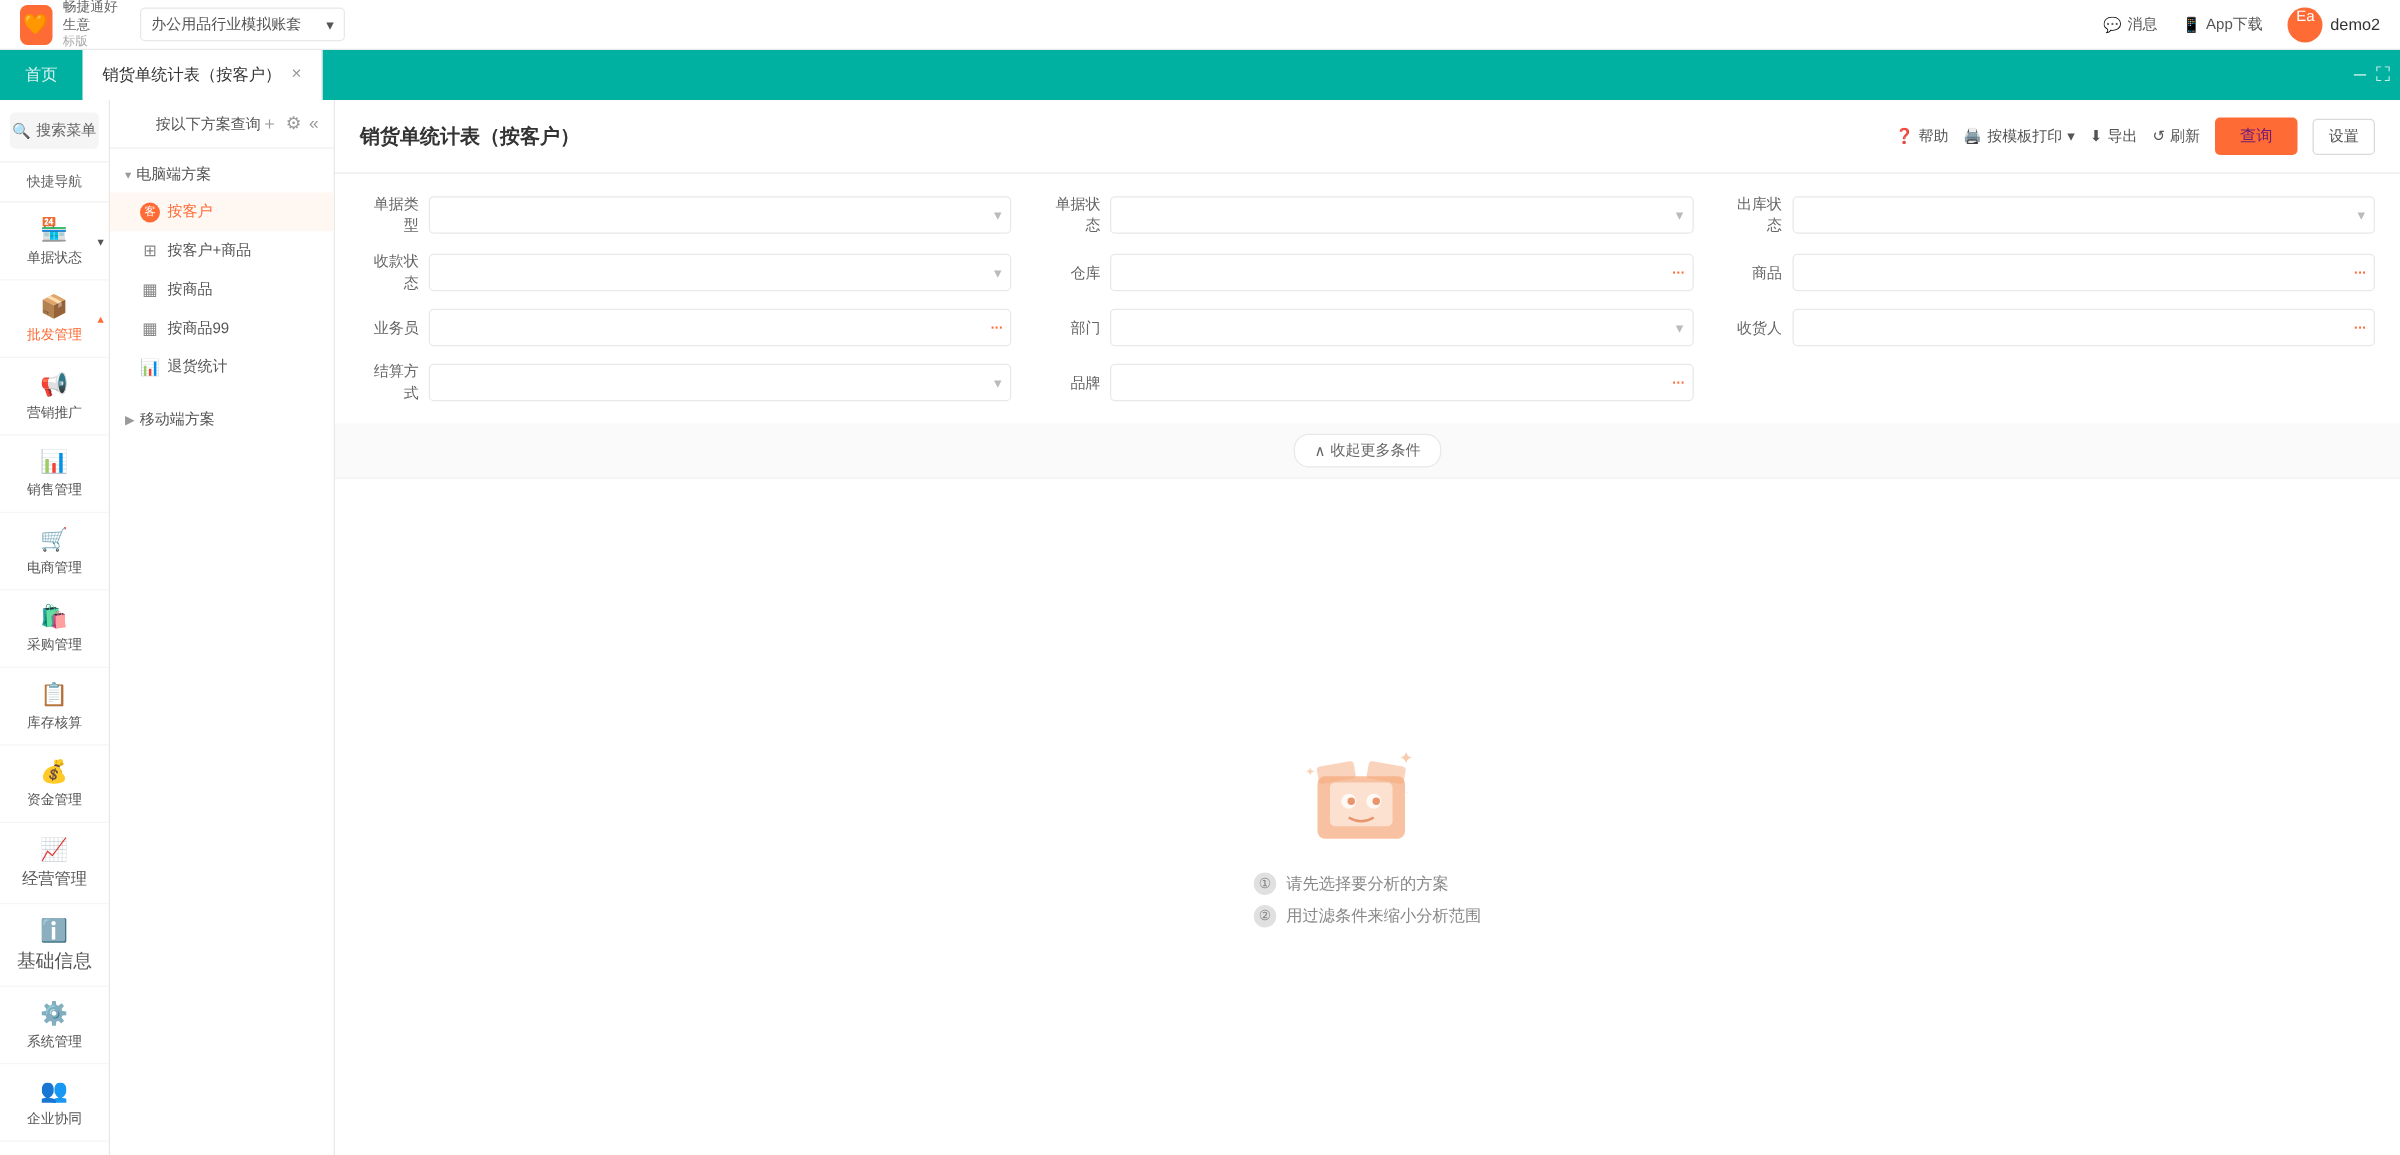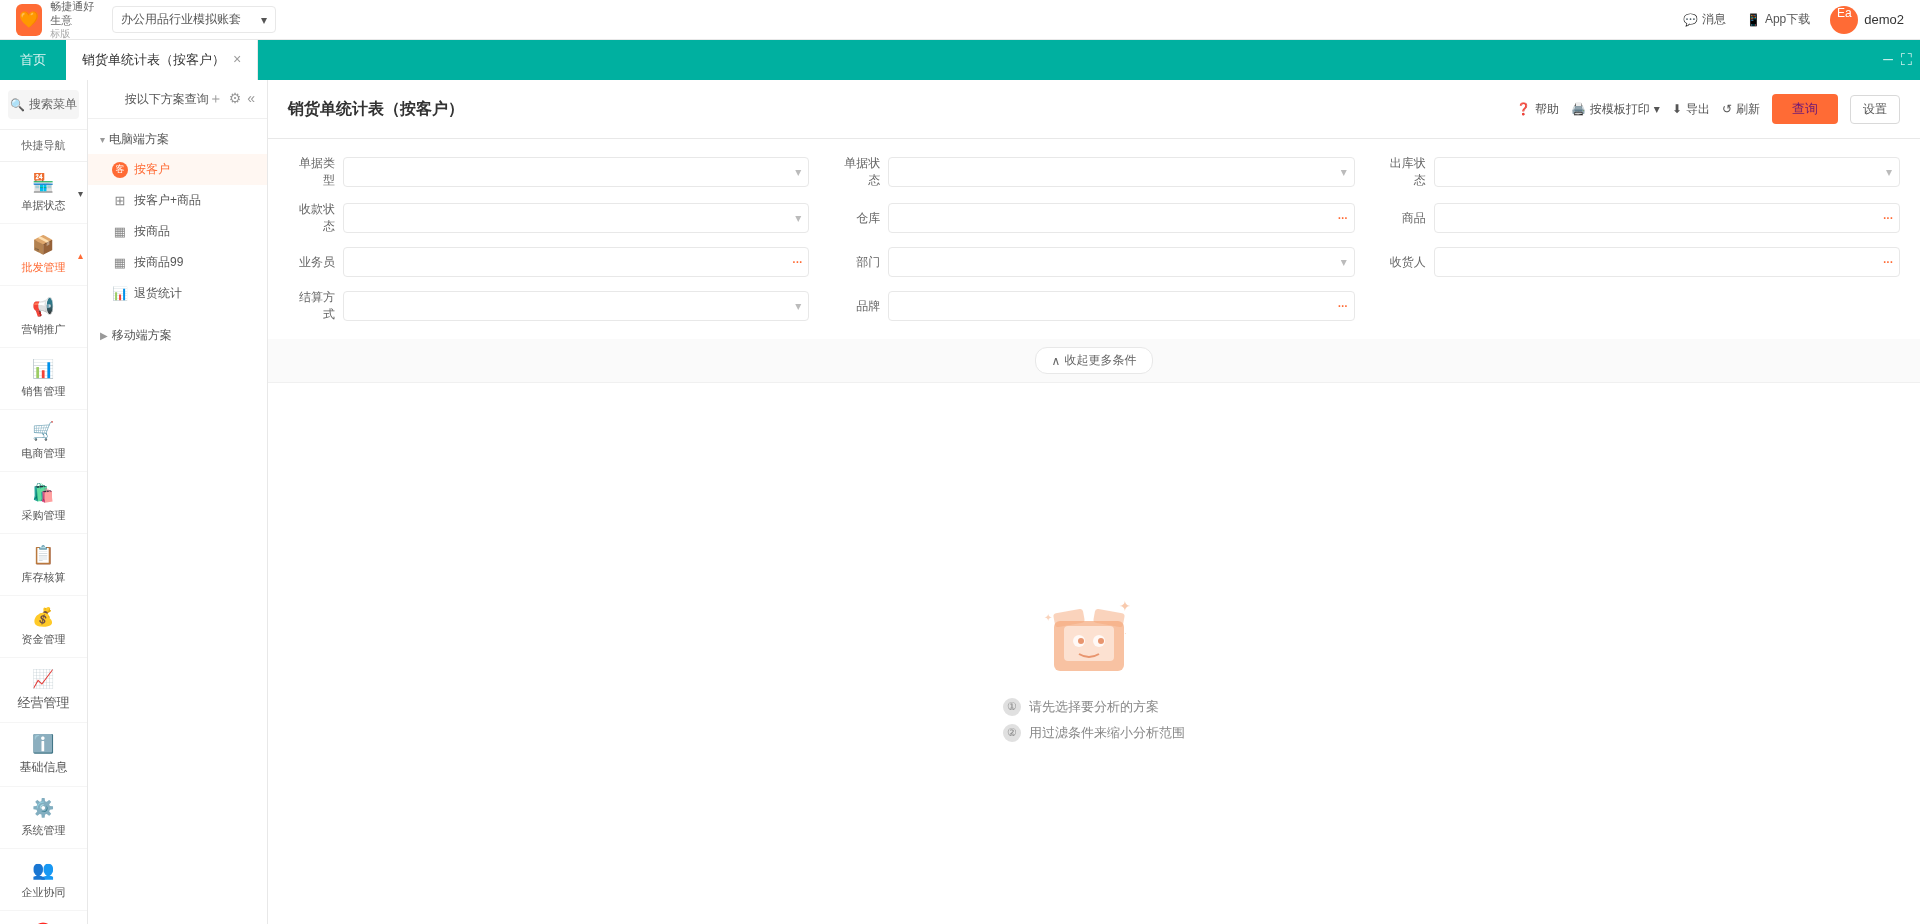--- a/index.html
+++ b/index.html
@@ -558,21 +558,21 @@
       <div class="sidebar-menu-item">
         <span class="sidebar-menu-icon">💰</span>
         <span style="font-size:11px;">资金管理</span>
       </div>
       <div class="sidebar-menu-item">
         <span class="sidebar-menu-icon">📈</span>
         <span style="font-size:13px;">经营管理</span>
       </div>
       <div class="sidebar-menu-item">
         <span class="sidebar-menu-icon">ℹ️</span>
-        <span style="font-size:12px;">基础信息</span>
+        <span style="font-size:15px;">基础信息</span>
       </div>
       <div class="sidebar-menu-item">
         <span class="sidebar-menu-icon">⚙️</span>
         <span style="font-size:11px;">系统管理</span>
       </div>
       <div class="sidebar-menu-item">
         <span class="sidebar-menu-icon">👥</span>
         <span style="font-size:11px;">企业协同</span>
       </div>
       <div class="sidebar-menu-item">

